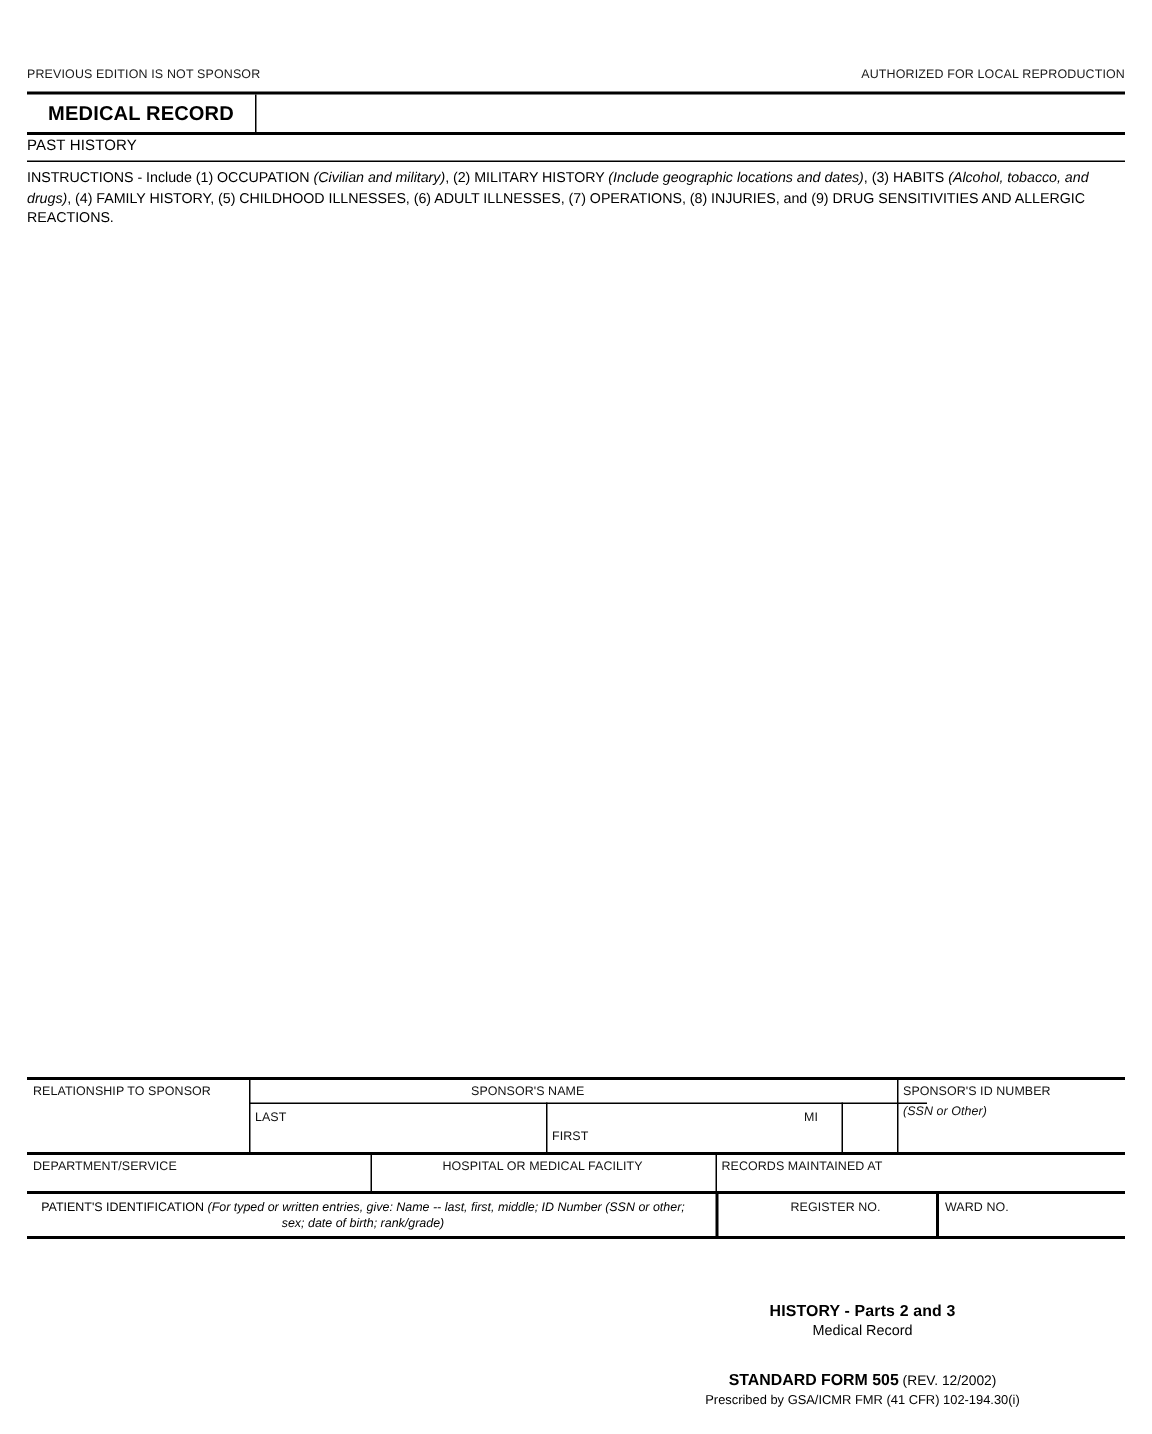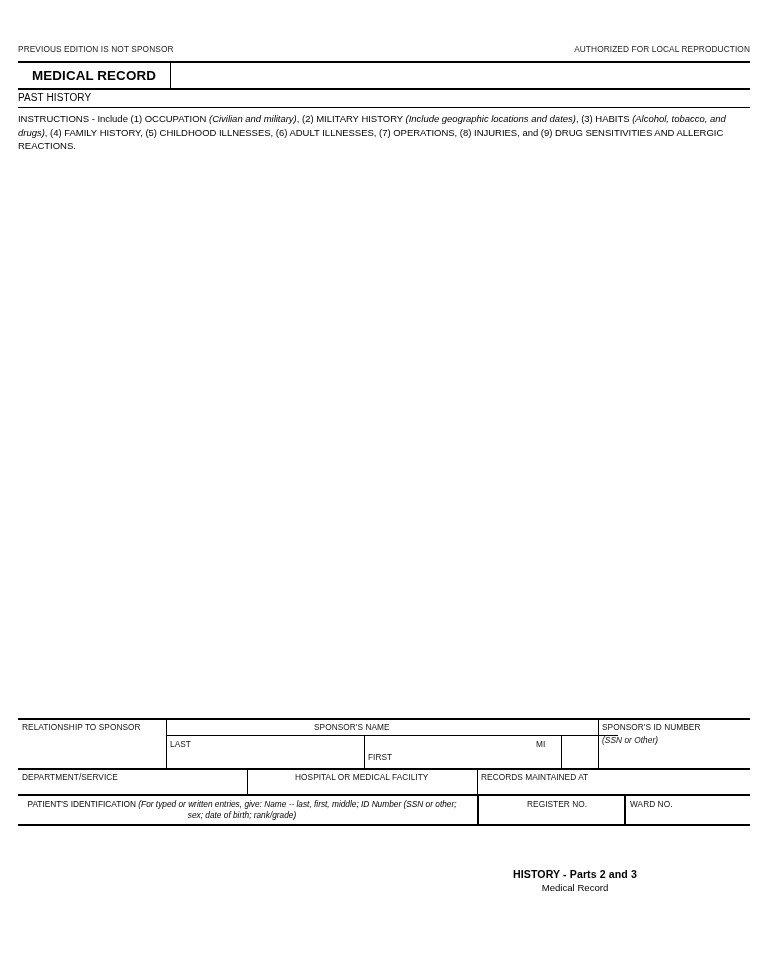--- a/index.html
+++ b/index.html
@@ -248,15 +248,19 @@
     <div style="position:absolute;left:231px;top:64px;width:226px;height:11px;"></div>
     <div style="position:absolute;left:461px;top:64px;width:269px;height:11px;"></div>
     <div style="position:absolute;left:2px;  top:78px;width:455px;height:27px;"></div>
     <div style="position:absolute;left:463px;top:92px;width:141px;height:13px;"></div>
     <div style="position:absolute;left:610px;top:92px;width:120px;height:13px;"></div>
   </div>
 
   <div class="footer">
     <div class="f-title">HISTORY - Parts 2 and 3</div>
     <div class="f-sub">Medical Record</div>
+    <div class="f-form">
+      <b>STANDARD FORM 505</b><span class="rev"> (REV. 12/2002)</span>
+    </div>
+    <div class="f-pres">Prescribed by GSA/ICMR FMR (41 CFR) 102-194.30(i)</div>
   </div>
 
 </div>
 
 </body></html>

